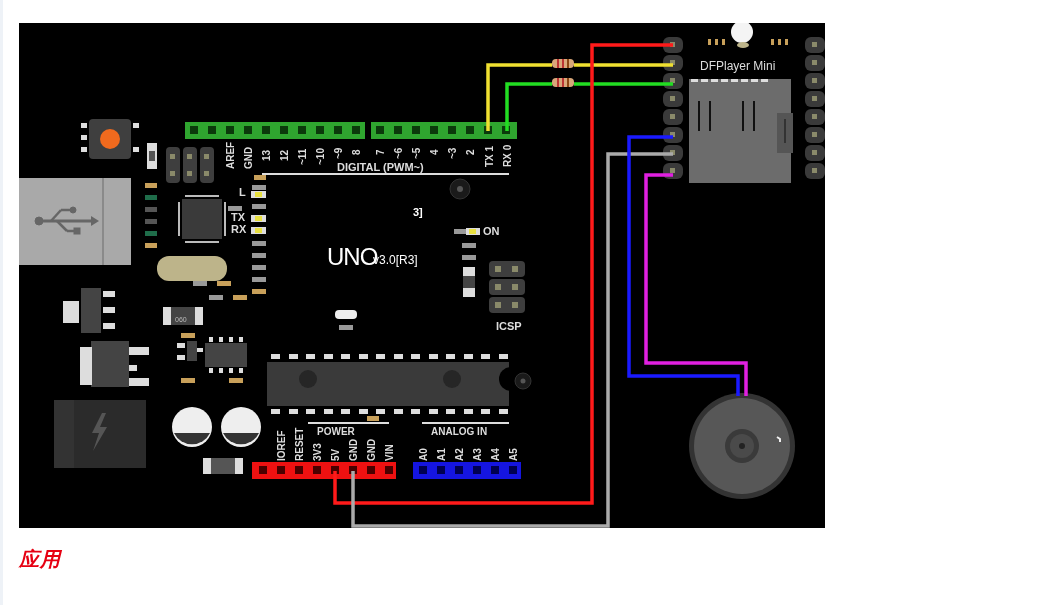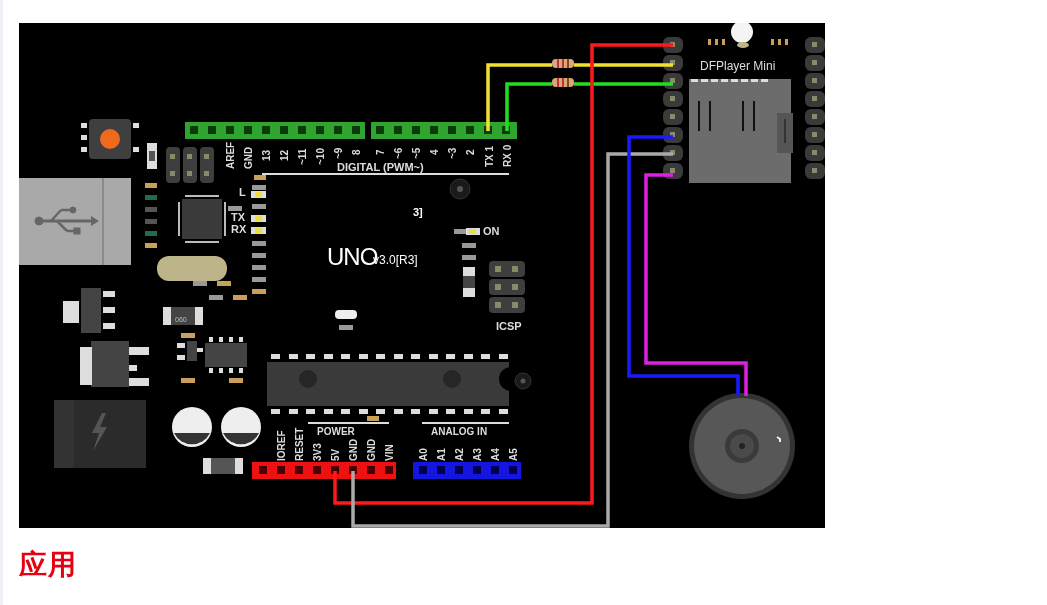--- a/index.html
+++ b/index.html
@@ -1,20 +1,20 @@
 <!DOCTYPE html>
 <html><head>
 <meta charset="utf-8">
 <style>
   html, body { margin:0; padding:0; background:#ffffff; }
   body { width:1047px; height:605px; position:relative; overflow:hidden; font-family:"Liberation Sans", sans-serif; }
   .left-rule { position:absolute; left:0; top:0; width:3px; height:605px; background:#eef2f7; }
   .figure { position:absolute; left:19px; top:23px; width:806px; height:505px; background:#000; overflow:hidden; }
   .figure svg { position:absolute; left:0; top:0; }
-  .section-title { position:absolute; left:19px; top:546px; font-size:28px; font-weight:bold; color:#e60012; font-family:"DejaVu Sans", sans-serif; letter-spacing:1px; }
+  .section-title { position:absolute; left:19px; top:546px; font-size:20px; font-weight:bold; color:#e60012; font-family:"DejaVu Sans", sans-serif; letter-spacing:1px;font-style:italic; }
 </style>
 </head>
 <body>
 
 <div class="left-rule"></div>
 
 <div class="figure">
   <svg width="806" height="505" viewBox="0 0 806 505" xmlns="http://www.w3.org/2000/svg" font-family="Liberation Sans, sans-serif">
 
     <g>

